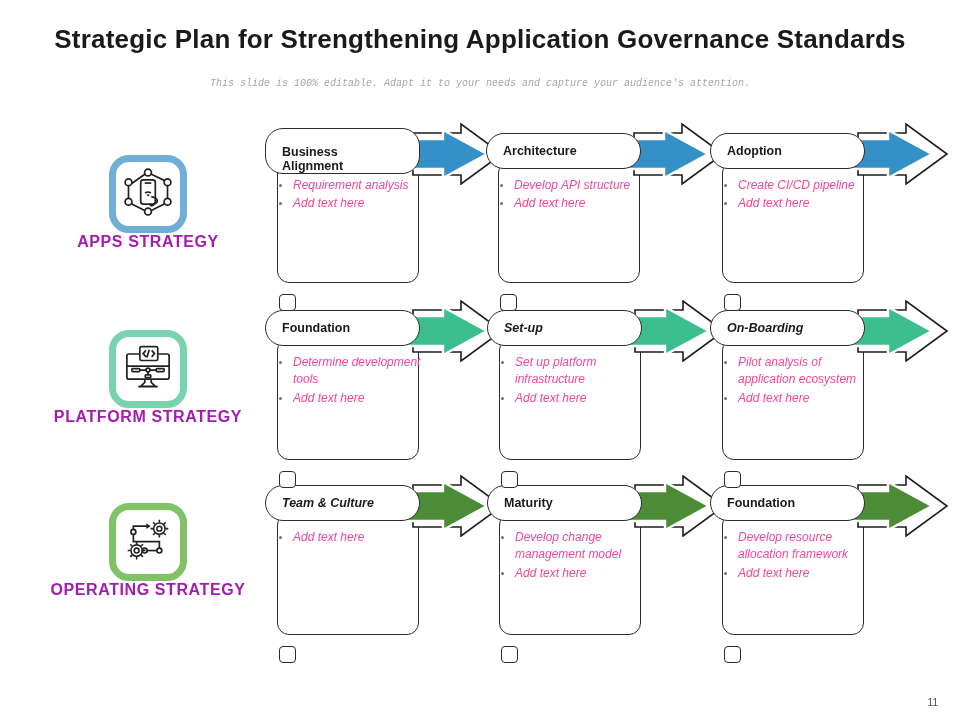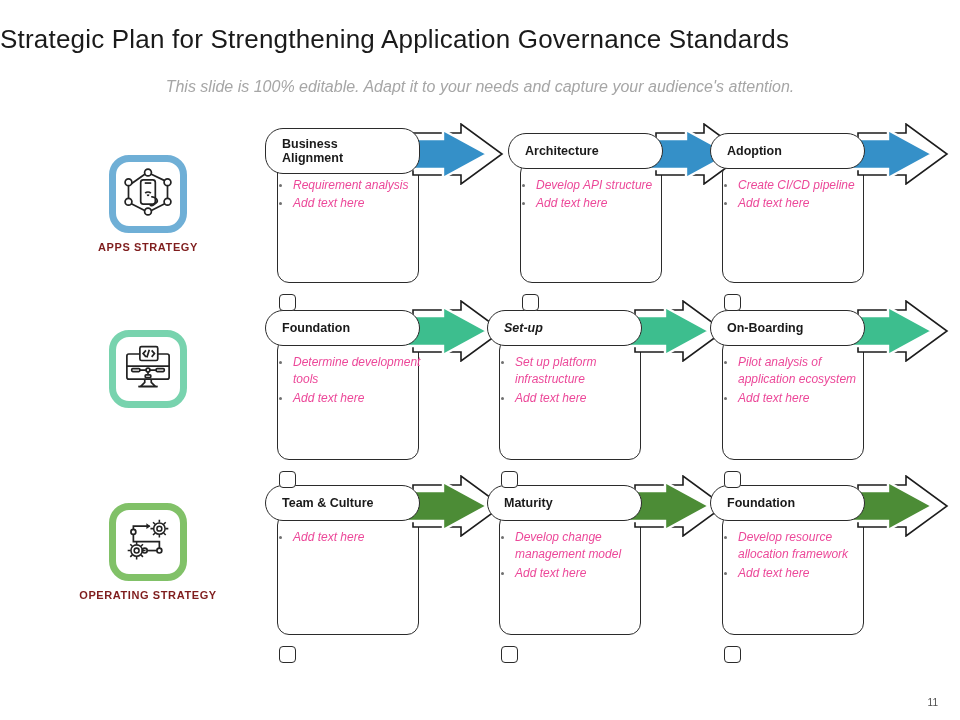--- a/index.html
+++ b/index.html
@@ -5,55 +5,55 @@
   html,body{margin:0;padding:0;}
   body{
     width:960px;height:720px;background:#ffffff;
     font-family:"Liberation Sans", sans-serif;
     overflow:hidden;position:relative;
   }
   .slide{position:relative;width:960px;height:720px;}
 
   
   .title{
-    position:absolute;left:0;top:24px;width:960px;text-align:left;
-    font-size:26px;font-weight:normal;color:#1a1a1a;letter-spacing:.2px;
+    position:absolute;left:0;top:24px;width:960px;text-align:center;
+    font-size:26px;font-weight:bold;color:#1a1a1a;letter-spacing:.2px;
   }
   .subtitle{
     position:absolute;left:0;top:78px;width:960px;text-align:center;
-    font-size:16px;font-style:italic;color:#a6a6a6;
+    font-size:10px;font-style:italic;color:#a6a6a6;font-family:Liberation Mono, monospace;
   }
 
   
   .strategy{position:absolute;width:200px;text-align:center;}
   .badge{
     width:78px;height:78px;margin:0 auto;border-radius:20px;
     border:7px solid #000;background:#fff;
     display:flex;align-items:center;justify-content:center;
     box-sizing:border-box;
   }
   .strategy-label{
-    margin-top:8px;font-size:11px;font-weight:bold;color:#7f1d1d;
+    margin-top:0;font-size:16px;font-weight:bold;color:#a21caf;
     letter-spacing:.6px;
   }
 
   
   .step{position:absolute;width:230px;height:170px;}
 
   .pill{
     position:absolute;left:0;top:0;width:155px;height:36px;
     border:1.4px solid #2b2b2b;border-radius:18px;background:#fff;
     box-sizing:border-box;z-index:6;
     display:flex;align-items:center;
   }
   .pill-label{
     padding-left:16px;font-size:12.5px;font-weight:bold;color:#1a1a1a;
     line-height:1.12;
   }
-  .pill.two-line{height:46px;top:-5px;}
+  .pill.two-line{height:46px;top:-5px;align-items:flex-end;}
 
   .body{
     position:absolute;left:12px;top:28px;width:142px;height:122px;
     border:1.2px solid #2b2b2b;border-radius:12px;background:#fff;
     box-sizing:border-box;z-index:4;
   }
   .bullets{
     position:absolute;left:10px;top:52px;width:150px;z-index:7;
     font-size:12px;font-style:italic;color:#ec4899;line-height:1.45;
   }
@@ -119,20 +119,21 @@
       <path d="M6 31h52"></path>
       <rect x="12" y="34" width="10" height="3.6" rx="1.2"></rect>
       <rect x="42" y="34" width="10" height="3.6" rx="1.2"></rect>
       <circle cx="32" cy="35.8" r="2.4"></circle>
       <path d="M22 35.8h7.6M34.4 35.8H42M32 38.2v3.4"></path>
       <rect x="28.6" y="41.6" width="6.8" height="3.4" rx="1"></rect>
       <path d="M28 47v4l-5 5h18l-5-5v-4"></path>
       <path d="M20 56h24"></path>
     </svg></span>
         </div>
+        <div class="strategy-label">PLATFORM STRATEGY</div>
       </div>
       <div class="strategy" style="left: 48px; top: 503px;">
         <div class="badge" style="border-color: rgb(129, 193, 104);">
           <span>
     <svg viewBox="0 0 64 64" width="52" height="52" fill="none" stroke="#222" stroke-width="2.1">
       <g stroke-width="1.9">
         <circle cx="46" cy="18" r="7"></circle>
                 <circle cx="46" cy="18" r="3"></circle>
         <path d="M46 7v3.6M46 25.4V29M35 18h3.6M53.4 18H57M38.2 10.2l2.5 2.5M51.3 23.3l2.5 2.5M53.8 10.2l-2.5 2.5M40.7 23.3l-2.5 2.5"></path>
       </g>
@@ -167,21 +168,21 @@
 Alignment</div>
         </div>
         <div class="bullets tight">
           <ul>
             <li>Requirement analysis</li>
             <li>Add text here</li>
           </ul>
         </div>
         <div class="connector"></div>
       </div>
-      <div class="step" style="left: 508px; top: 133px;">
+      <div class="step" style="left: 486px; top: 133px;">
         <div class="body"></div>
         <div class="arrow-wrap">
   <svg width="130" height="62" viewBox="0 0 130 62">
     <path d="M38 10 H86 V1 L127 31 L86 61 V52 H38 Z" fill="#ffffff" stroke="#1d1d1d" stroke-width="1.6" stroke-linejoin="miter"></path>
     <path d="M2 16 H68 V7 L112 31 L68 55 V46 H2 Z" fill="#3590C8" stroke="#ffffff" stroke-width="2.4" stroke-linejoin="miter"></path>
   </svg>
         </div>
         <div class="pill">
           <div class="pill-label" style="white-space: pre-line;">Architecture</div>
         </div>
@@ -252,40 +253,40 @@
       </div>
       <div class="step" style="left: 710px; top: 310px;">
         <div class="body"></div>
         <div class="arrow-wrap">
   <svg width="130" height="62" viewBox="0 0 130 62">
     <path d="M38 10 H86 V1 L127 31 L86 61 V52 H38 Z" fill="#ffffff" stroke="#1d1d1d" stroke-width="1.6" stroke-linejoin="miter"></path>
     <path d="M2 16 H68 V7 L112 31 L68 55 V46 H2 Z" fill="#3DBE8E" stroke="#ffffff" stroke-width="2.4" stroke-linejoin="miter"></path>
   </svg>
         </div>
         <div class="pill">
-          <div class="pill-label" style="white-space: pre-line;">On-Boarding</div>
+          <div class="pill-label" style="white-space: pre-line; font-style: italic;">On-Boarding</div>
         </div>
         <div class="bullets tight">
           <ul>
             <li>Pilot analysis of application ecosystem</li>
             <li>Add text here</li>
           </ul>
         </div>
         <div class="connector"></div>
       </div>
       <div class="step" style="left: 265px; top: 485px;">
         <div class="body"></div>
         <div class="arrow-wrap">
   <svg width="130" height="62" viewBox="0 0 130 62">
     <path d="M38 10 H86 V1 L127 31 L86 61 V52 H38 Z" fill="#ffffff" stroke="#1d1d1d" stroke-width="1.6" stroke-linejoin="miter"></path>
     <path d="M2 16 H68 V7 L112 31 L68 55 V46 H2 Z" fill="#4C8C36" stroke="#ffffff" stroke-width="2.4" stroke-linejoin="miter"></path>
   </svg>
         </div>
         <div class="pill">
-          <div class="pill-label" style="white-space: pre-line;">Team &amp; Culture</div>
+          <div class="pill-label" style="white-space: pre-line; font-style: italic;">Team &amp; Culture</div>
         </div>
         <div class="bullets tight">
           <ul>
             <li>Add text here</li>
           </ul>
         </div>
         <div class="connector"></div>
       </div>
       <div class="step" style="left: 487px; top: 485px;">
         <div class="body"></div>

